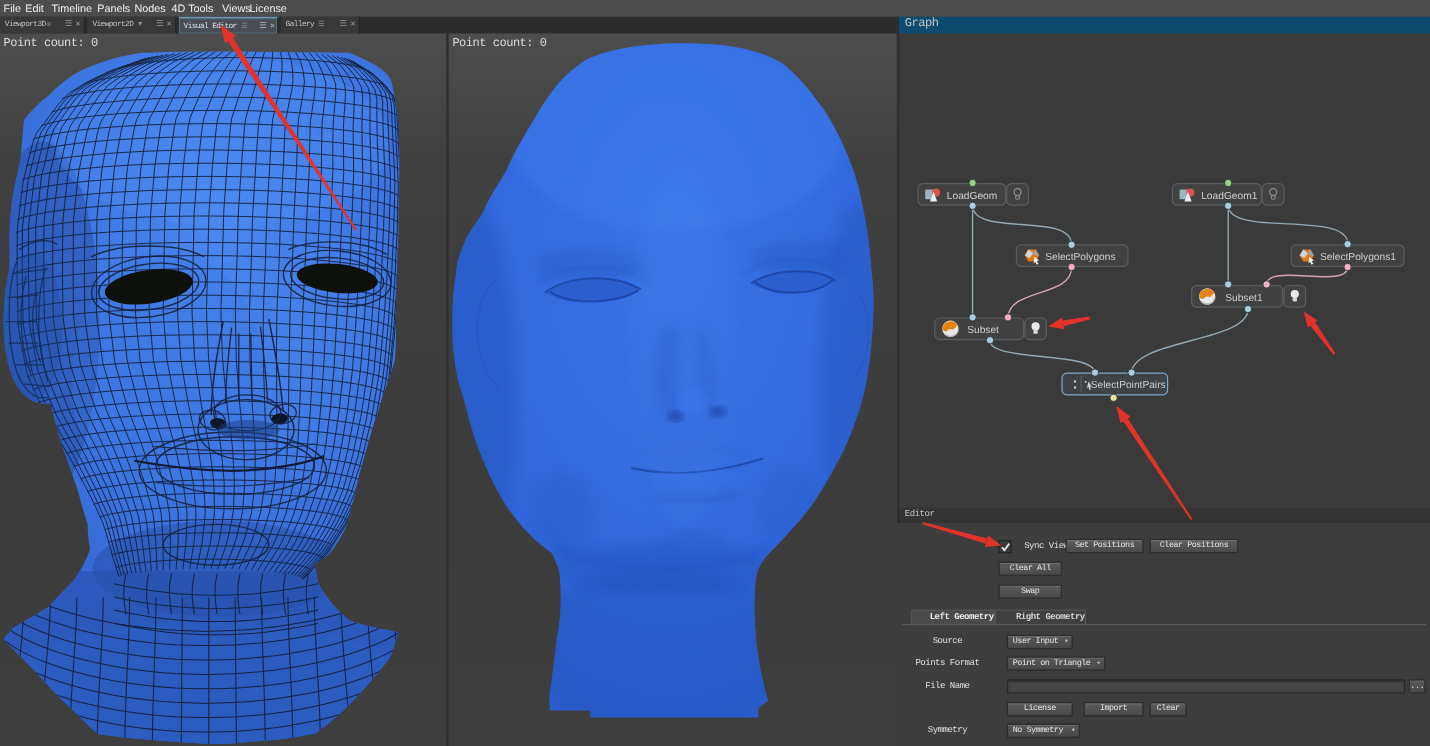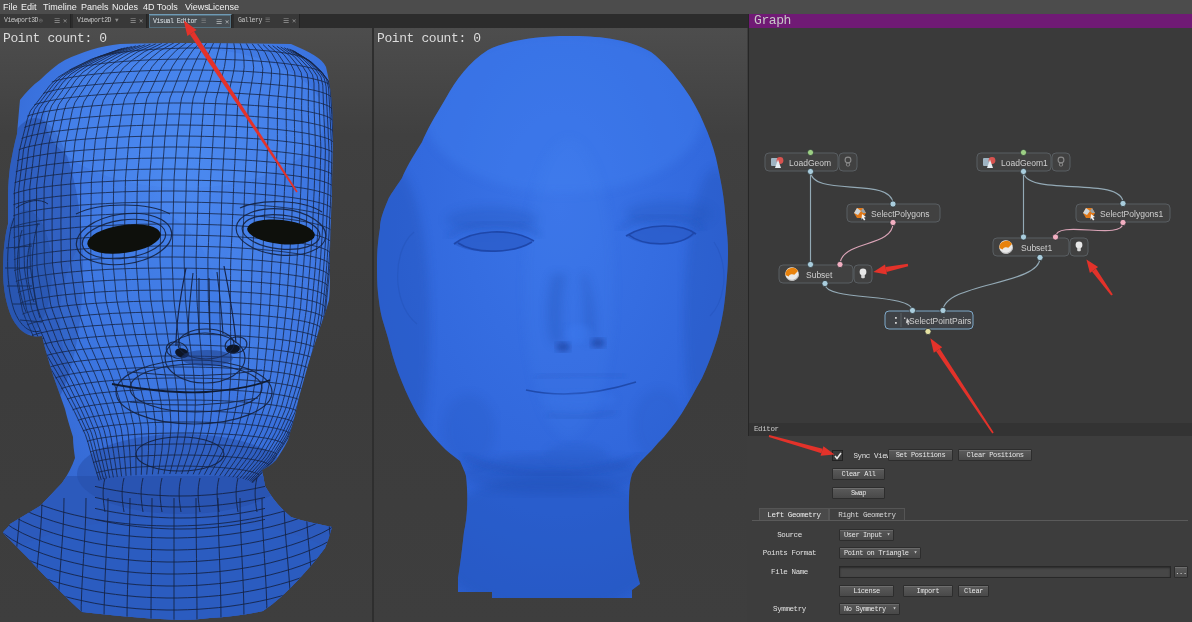--- a/index.html
+++ b/index.html
@@ -5,45 +5,45 @@
          font-family:"Liberation Sans",sans-serif; background:#3d3d3d; }
   .menubar { position:absolute; left:0; top:0; width:1192px; height:14px;
               background:#4c4c4c; color:#f2f2f2; font-size:9px; }
   .tabbar { position:absolute; left:0; top:14px; width:748px; height:14px; background:#2c2c2c; }
   .tab { position:absolute; top:0; height:14px; background:#383838; color:#c4c4c4;
           font-family:"Liberation Mono",monospace; font-size:6.5px; letter-spacing:-0.5px; line-height:14px;
           padding-left:4px; border-right:1px solid #242424; }
   .tab.active { background:#474d52; color:#dde3e8; border-top:1px solid #6f9ab5;
                  box-shadow:inset 0 0 0 1px #55707f; }
   .tico { position:absolute; top:3px; font-size:6px; line-height:8px; color:#8f8f8f; }
-  .ghead { position:absolute; left:748px; top:14px; width:444px; height:14px; background:#701a75;
-            color:#c8c8c8; font-family:"Liberation Mono",monospace; font-size:13px; letter-spacing:-0.4px; line-height:14px; padding-left:5px;
+  .ghead { position:absolute; left:748px; top:14px; width:444px; height:14px; background:#0c4a6e;
+            color:#c8c8c8; font-family:"Liberation Mono",monospace; font-size:10px; letter-spacing:-0.4px; line-height:14px; padding-left:5px;
             border-left:1px solid #262626; }
   .vp { position:absolute; top:28px; height:594px; background:linear-gradient(#4d4d4d,#404040 18%,#3c3c3c 60%,#3e3e3e); }
-  .pc { position:absolute; left:3px; top:3px; color:#dcdcdc; font-family:"Liberation Mono",monospace; font-size:13px; letter-spacing:-0.4px; }
+  .pc { position:absolute; left:3px; top:3px; color:#dcdcdc; font-family:"Liberation Mono",monospace; font-size:10px; letter-spacing:-0.4px; }
   .graph { position:absolute; left:748px; top:28px; width:444px; height:395px; background:#3a3a3a;
             border-left:1px solid #262626; }
   .ehead { position:absolute; left:748px; top:423px; width:444px; height:13px; background:#333333;
             color:#c8c8c8; font-family:"Liberation Mono",monospace; font-size:7.5px; letter-spacing:-0.4px; line-height:13px; padding-left:5px;
             border-left:1px solid #262626; }
   .editor { position:absolute; left:748px; top:0; width:444px; height:622px;
              font-family:"Liberation Mono",monospace; pointer-events:none; }
   .editor > div { position:absolute; }
   .btn { background:linear-gradient(#5b5b5b,#494949); border:1px solid #2d2d2d;
           box-shadow:inset 0 1px 0 #6e6e6e; color:#e6e6e6; font-size:7px; letter-spacing:-0.4px; height:12px;
           line-height:10px; text-align:center; border-radius:1px; }
   .drop { background:linear-gradient(#575757,#484848); border:1px solid #2d2d2d;
            box-shadow:inset 0 1px 0 #6a6a6a; color:#e6e6e6; font-size:7px; letter-spacing:-0.4px; height:12px;
            line-height:10px; padding-left:4px; border-radius:1px; }
   .da { float:right; margin-right:3px; font-size:6px; color:#cccccc; }
   .inp { background:#474747; border:1px solid #282828; height:12px; box-shadow:inset 0 1px 2px #2a2a2a; }
   .chk { width:11px; height:11px; background:#3a3a3a; border:1px solid #222; }
   .elbl { color:#e0e0e0; font-size:7.5px; letter-spacing:-0.4px; text-align:center; }
-  .gtab { height:13px; font-size:7.5px; letter-spacing:-0.4px; color:#d6d6d6; text-align:center; line-height:12px;
-           background:#404040; border:1px solid #555; border-bottom:none; }
+  .gtab { height:13px; font-size:7.5px; letter-spacing:-0.4px; color:#d6d6d6; text-align:right; line-height:12px;
+           background:#404040; border:1px solid #555; border-bottom:none;font-weight:bold; }
   .gtab.on { background:#4a4a4a; color:#eeeeee; }
   .tabline { width:436px; height:1px; background:#5a5a5a; }
   svg { display:block; }
 </style></head>
 <body>
   <div class="menubar">
     <span style="position:absolute;left:3px;top:2px">File</span>
     <span style="position:absolute;left:21px;top:2px">Edit</span>
     <span style="position:absolute;left:43px;top:2px">Timeline</span>
     <span style="position:absolute;left:81px;top:2px">Panels</span>

